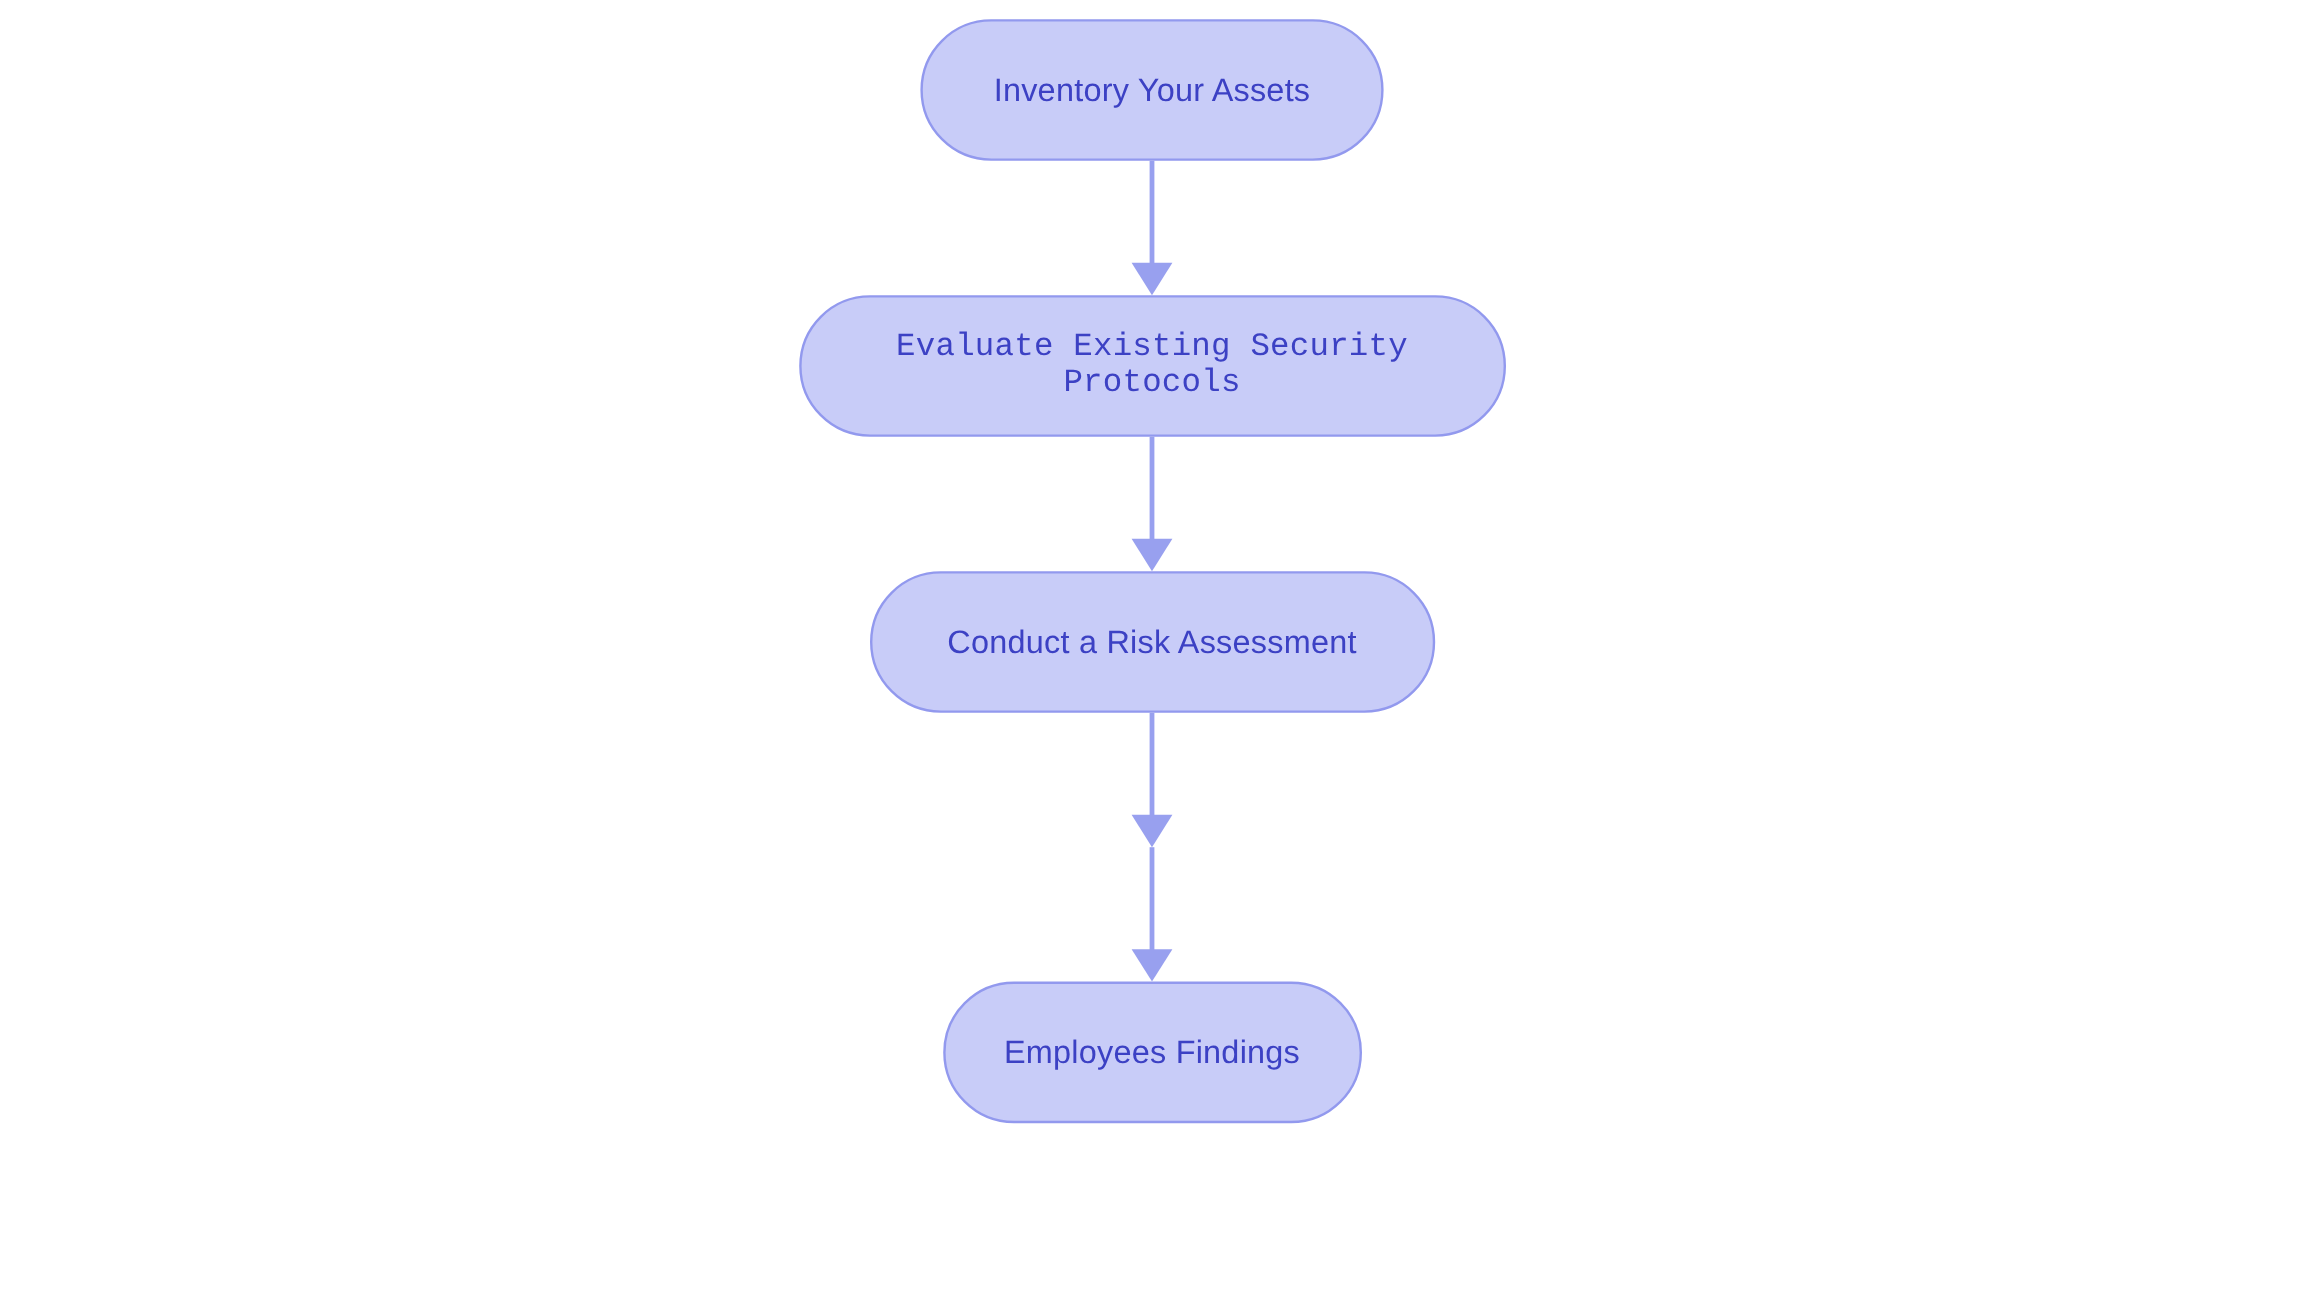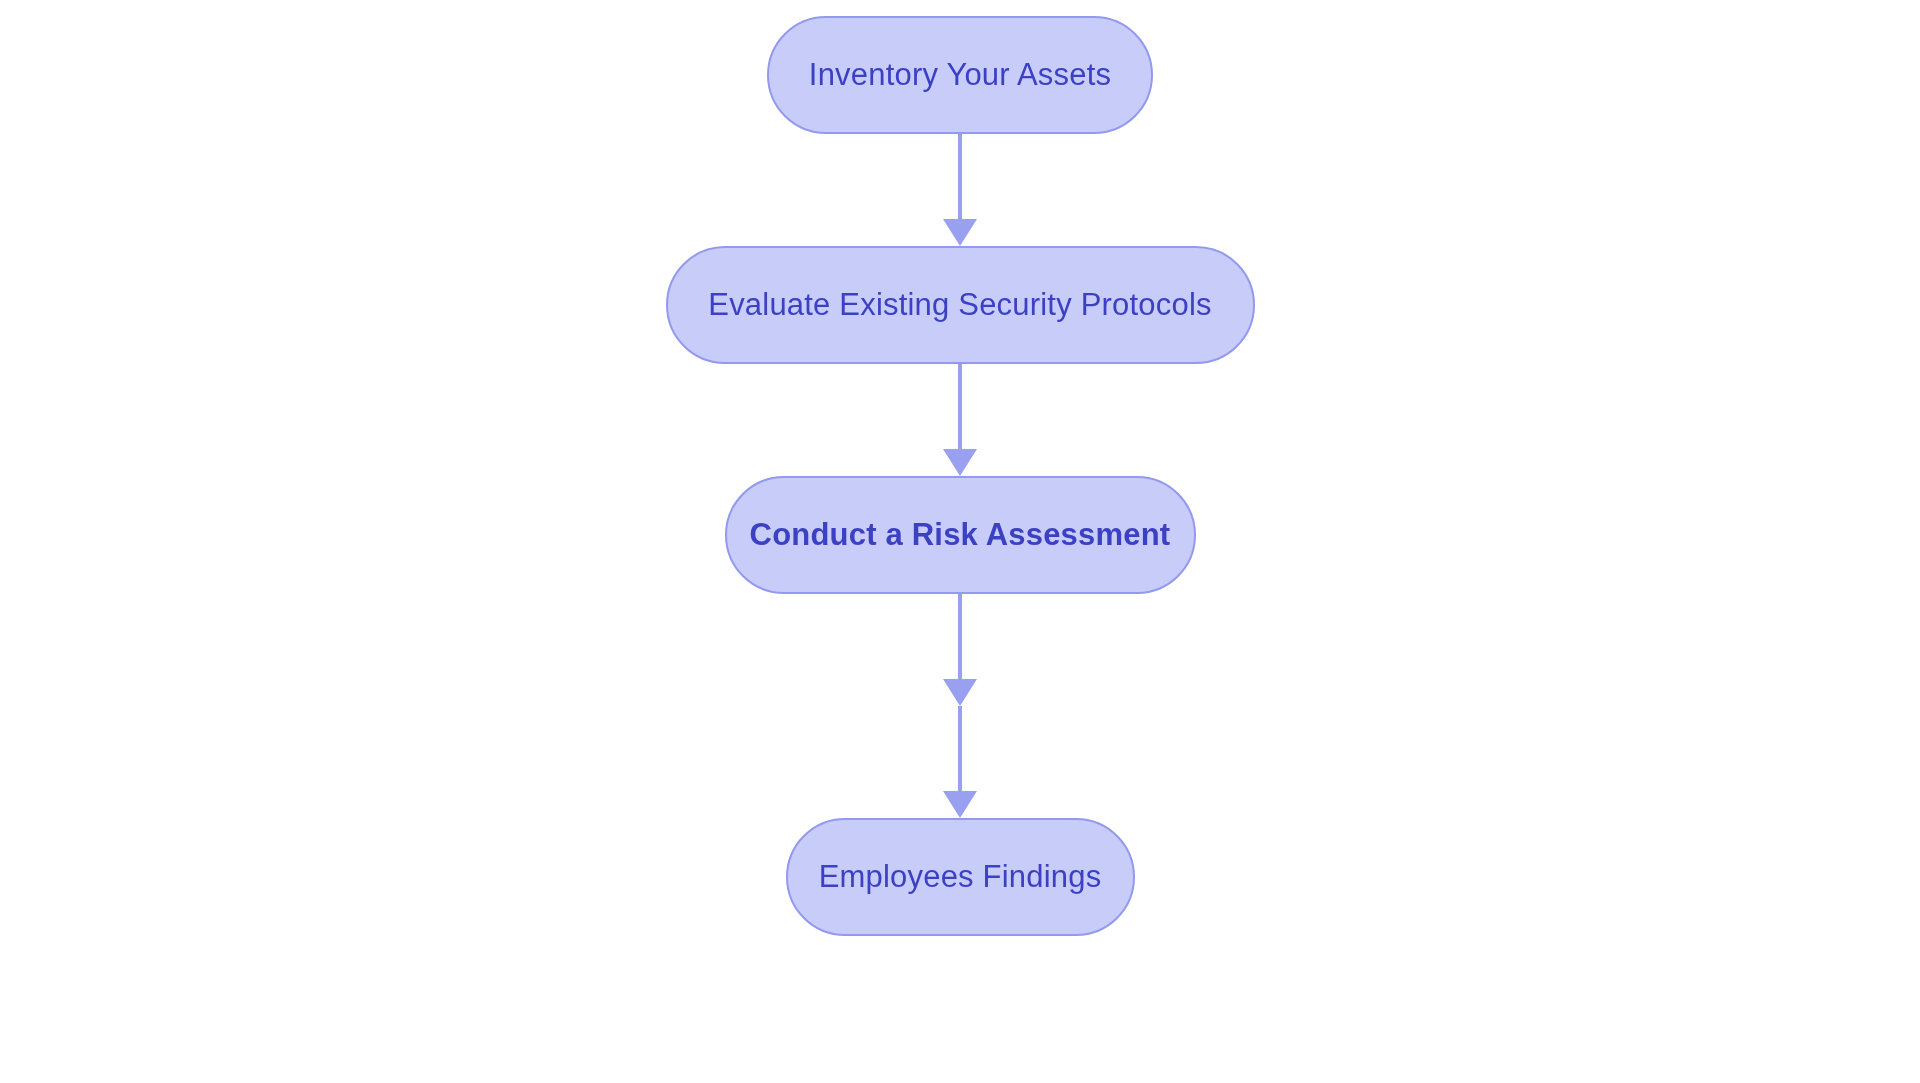--- a/index.html
+++ b/index.html
@@ -29,28 +29,28 @@
   }
   .node {
     height: 118px;
     border-radius: 59px;
     background: var(--node-fill);
     border: 2px solid var(--node-border);
     color: var(--node-text);
     display: flex;
     align-items: center;
     justify-content: center;
-    font-size: 31px;
+    font-size: 27px;
     letter-spacing: 0.2px;
     flex: 0 0 auto;
     text-align: center;
   }
   .n1 { width: 386px; }
-  .n2 { width: 589px; }
-  .n3 { width: 471px; font-weight: bold; }
+  .n2 { width: 589px; font-family: Liberation Mono, monospace; }
+  .n3 { width: 471px; }
   .n4 { width: 349px; }
   .n5 { width: 349px; }
   .arrow {
     height: 112px;
     width: 34px;
     display: flex;
     flex-direction: column;
     align-items: center;
     flex: 0 0 auto;
   }

